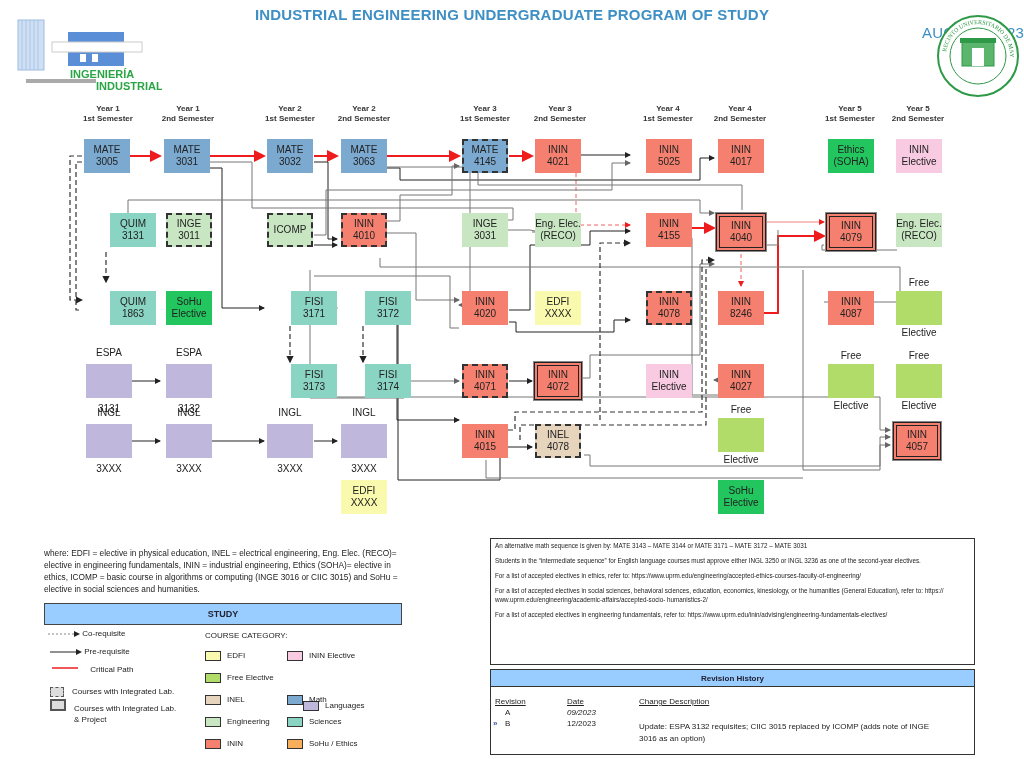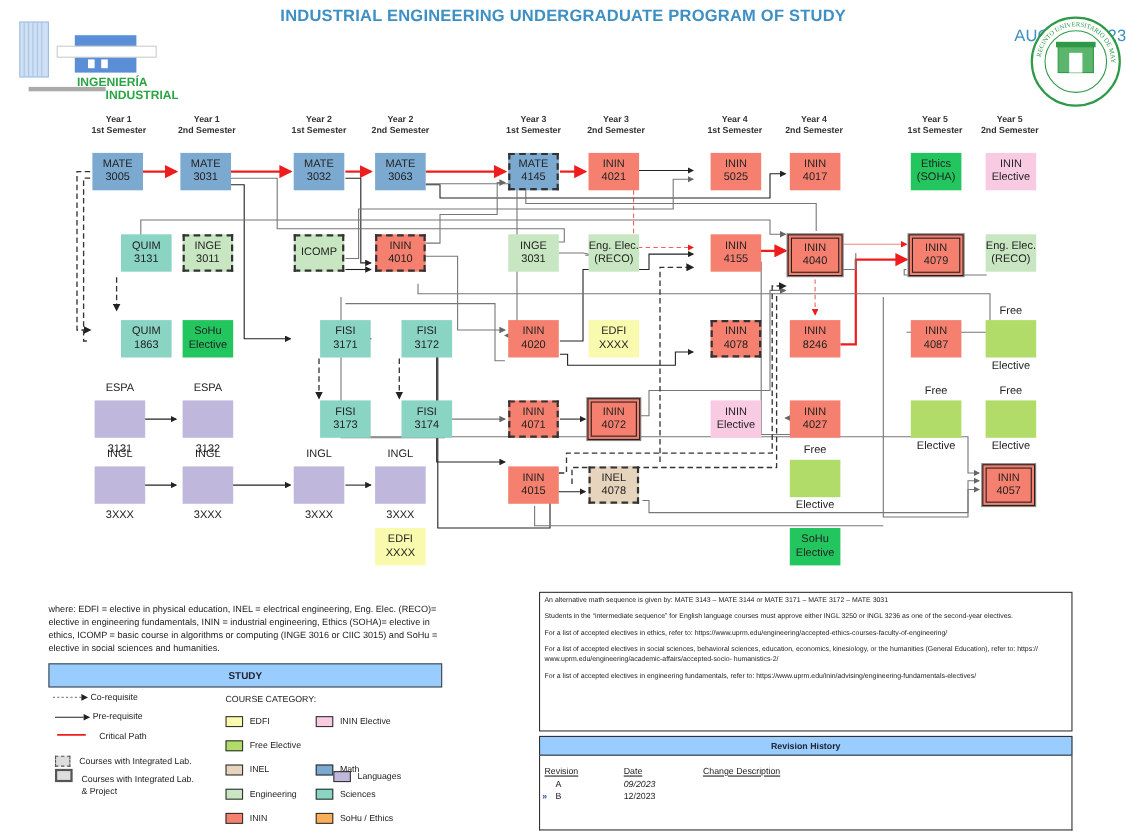--- a/index.html
+++ b/index.html
@@ -452,13 +452,14 @@
 <div class="rev-head">Revision History</div>
 <div class="rev-body">
   <span class="h" style="left:4px;">Revision</span>
   <span class="h" style="left:76px;">Date</span>
   <span class="h" style="left:148px;">Change Description</span>
   <span class="v" style="left:14px;top:21px;">A</span>
   <span class="v" style="left:76px;top:21px;font-style:italic;">09/2023</span>
   <span class="v" style="left:2px;top:32px;color:#3355aa;font-weight:bold;">»</span>
   <span class="v" style="left:14px;top:32px;">B</span>
   <span class="v" style="left:76px;top:32px;">12/2023</span>
+  <span class="v" style="left:148px;top:34px;width:300px;line-height:12px;">Update: ESPA 3132 requisites; CIIC 3015 replaced by ICOMP (adds note of INGE 3016 as an option)</span>
 </div>
 
 </body></html>

